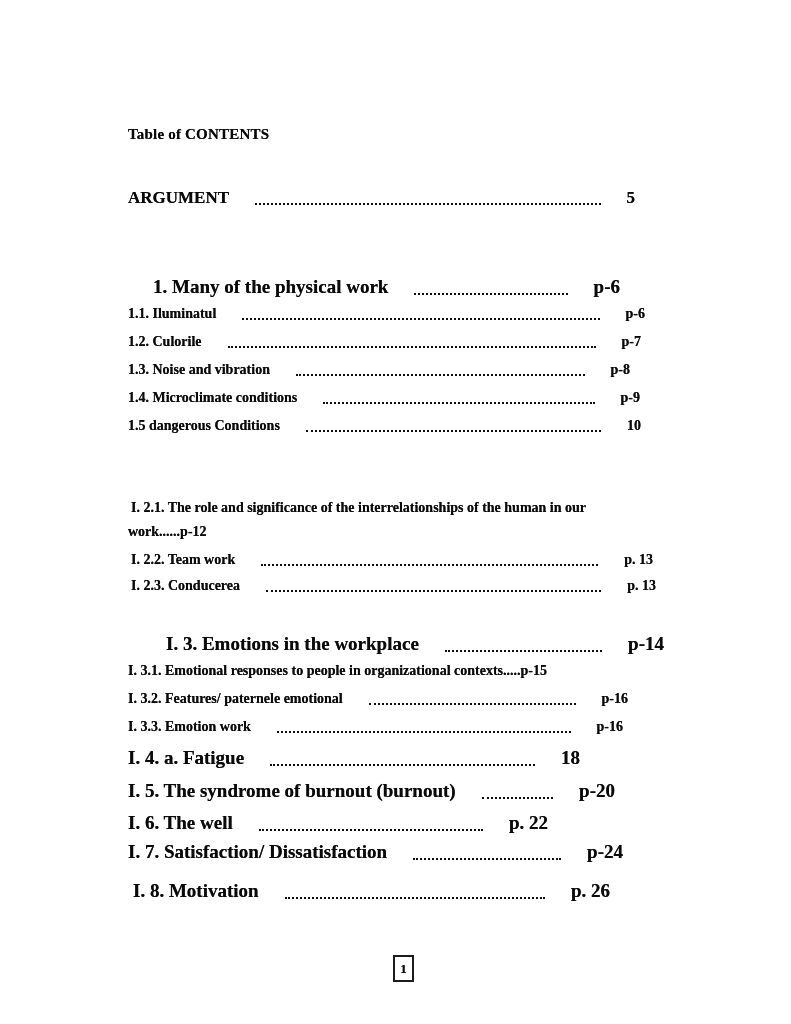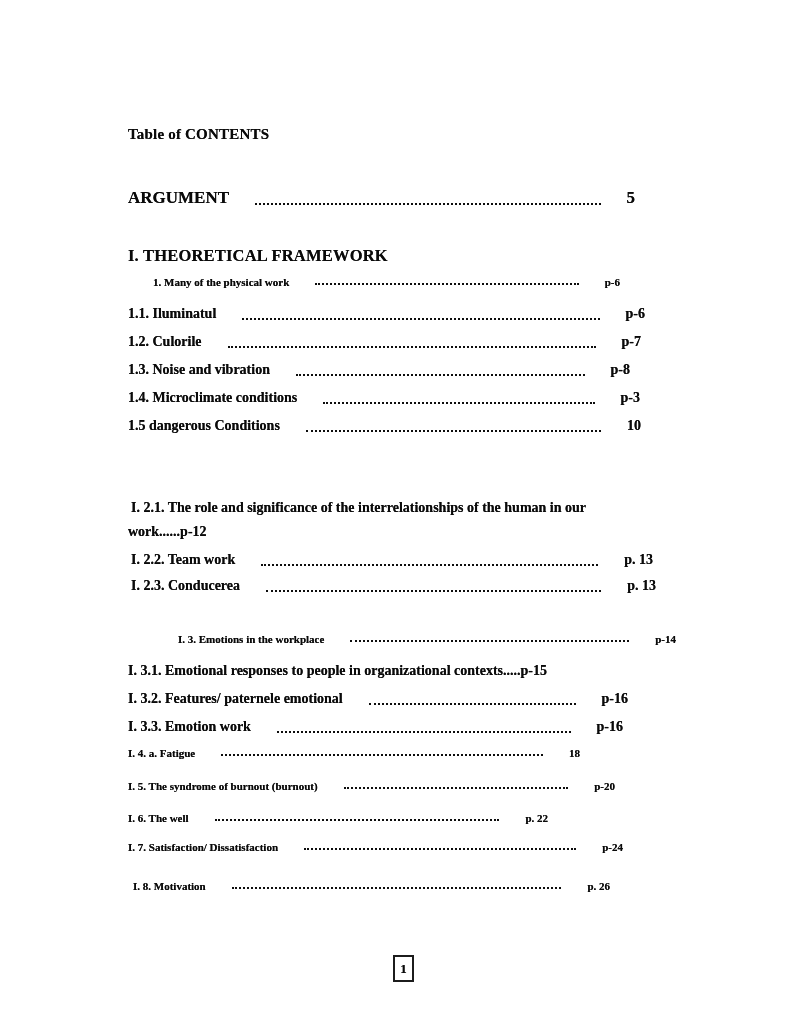--- a/index.html
+++ b/index.html
@@ -32,21 +32,21 @@
   .row .lbl { flex: 0 0 auto; }
   .row .pg  { flex: 0 0 auto; }
   .row .dots {
     flex: 1 1 auto;
     min-width: 0;
     border-bottom: 2.6px dotted #0d0d0d;
     margin: 0 2px 3px 2px;
   }
   .lg  { font-size: 17px; }
   .lg2 { font-size: 16.5px; letter-spacing: 0.2px; }
-  .md  { font-size: 11px; }
+  .md  { font-size: 19px; }
   .sm  { font-size: 14px; text-align: right; }
   .sm .dots { margin-bottom: 2.5px; border-bottom-width: 2.4px; }
   .page-number-box {
     position: absolute;
     left: 385px; top: 955px;
     width: 17px; height: 23px;
     border: 2px solid #1c1c1c;
     display: flex;
     align-items: center;
     justify-content: center;
@@ -59,23 +59,20 @@
 <div class="page">
 
   <div class="doc-title txt">Table of CONTENTS</div>
 
   <div class="row lg txt" style="left:120px; top:188px; width:507px">
     <span class="lbl">ARGUMENT</span>
     <span class="dots"></span>
     <span class="pg">5</span>
   </div>
 
-  <div class="row lg2 txt" style="left:120px; top:246px">
-    <span class="lbl">I. THEORETICAL FRAMEWORK</span>
-  </div>
 
   <div class="row md txt" style="left:145px; top:276px; width:467px">
     <span class="lbl">1. Many of the physical work</span>
     <span class="dots"></span>
     <span class="pg">p-6</span>
   </div>
 
   <div class="row sm txt" style="left:120px; top:306px; width:517px">
     <span class="lbl">1.1. Iluminatul</span>
     <span class="dots"></span>
@@ -90,21 +87,21 @@
 
   <div class="row sm txt" style="left:120px; top:362px; width:502px">
     <span class="lbl">1.3. Noise and vibration</span>
     <span class="dots"></span>
     <span class="pg">p-8</span>
   </div>
 
   <div class="row sm txt" style="left:120px; top:390px; width:512px">
     <span class="lbl">1.4. Microclimate conditions</span>
     <span class="dots"></span>
-    <span class="pg">p-3</span>
+    <span class="pg">p-9</span>
   </div>
 
   <div class="row sm txt" style="left:120px; top:418px; width:513px">
     <span class="lbl">1.5 dangerous Conditions</span>
     <span class="dots"></span>
     <span class="pg">10</span>
   </div>
 
 
   <div class="row sm txt" style="left:123px; top:500px">
@@ -120,21 +117,21 @@
     <span class="dots"></span>
     <span class="pg">p. 13</span>
   </div>
 
   <div class="row sm txt" style="left:123px; top:578px; width:525px">
     <span class="lbl">I. 2.3. Conducerea</span>
     <span class="dots"></span>
     <span class="pg">p. 13</span>
   </div>
 
-  <div class="row md txt" style="left:170px; top:633px; width:498px">
+  <div class="row md txt" style="left:158px; top:633px; width:498px">
     <span class="lbl">I. 3. Emotions in the workplace</span>
     <span class="dots"></span>
     <span class="pg">p-14</span>
   </div>
 
   <div class="row sm txt" style="left:120px; top:663px">
     <span class="lbl">I. 3.1. Emotional responses to people in organizational contexts.....p-15</span>
   </div>
 
   <div class="row sm txt" style="left:120px; top:691px; width:500px">

